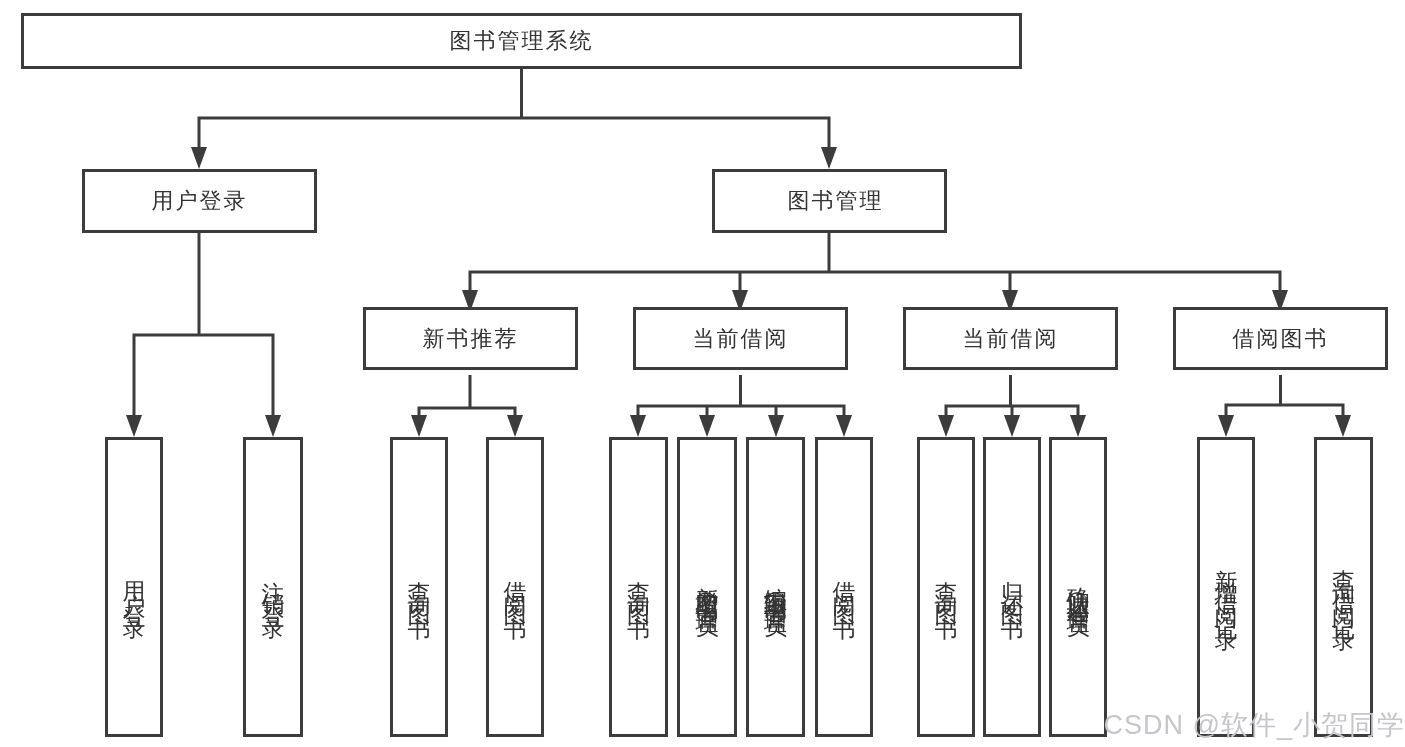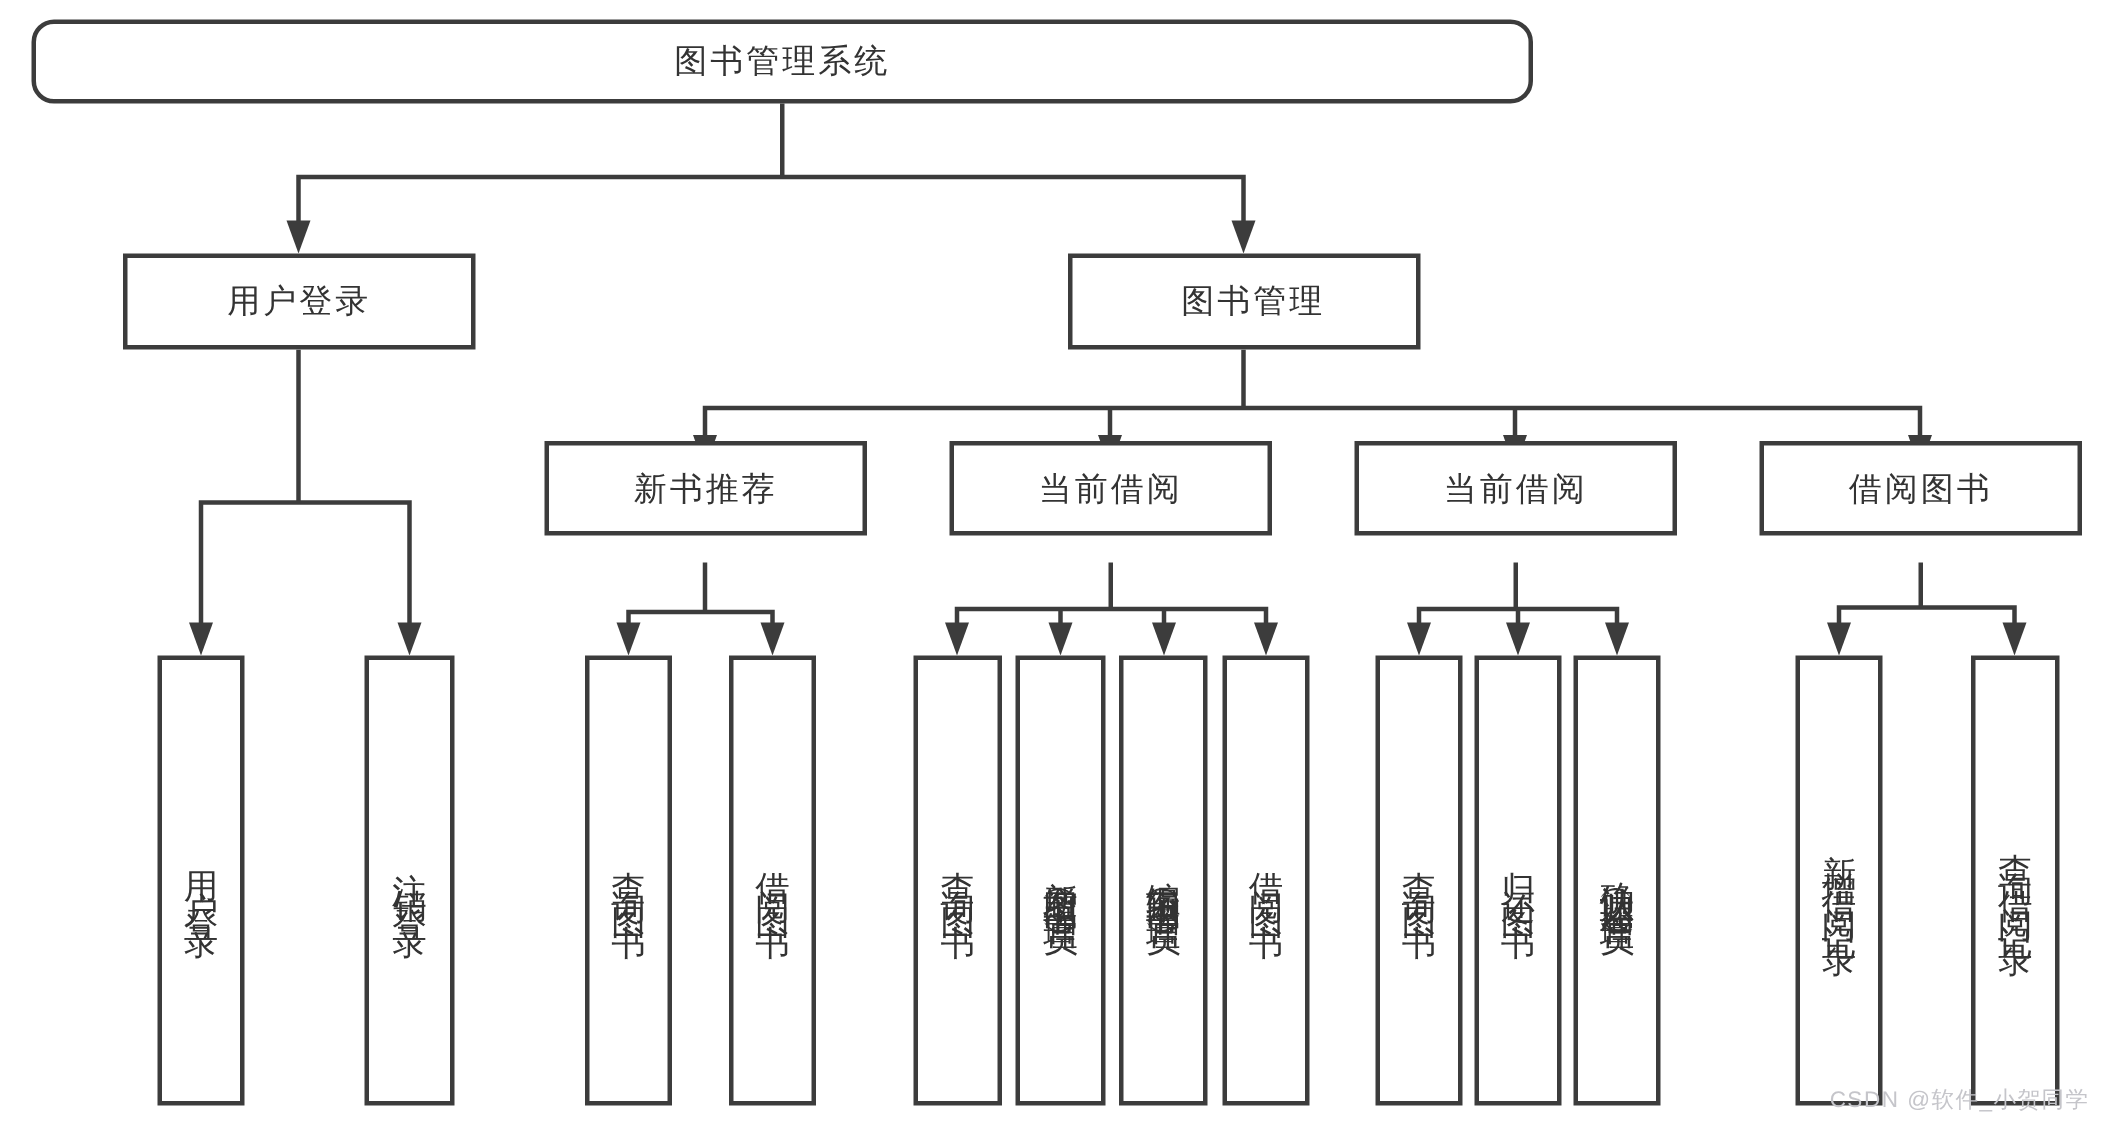--- a/index.html
+++ b/index.html
@@ -26,24 +26,24 @@
     align-items: center;
     justify-content: center;
     text-align: center;
   }
   .h-label {
     font-size: 22px;
     letter-spacing: 2px;
     color: #333333;
     white-space: nowrap;
   }
-  .root-box   { left: 21px;  top: 13px;  width: 1001px; height: 56px; border-radius: 15px; }
+  .root-box   { left: 21px;  top: 13px;  width: 1001px; height: 56px; }
   .l2a        { left: 82px;  top: 169px; width: 235px;  height: 64px; }
   .l2b        { left: 712px; top: 169px; width: 235px;  height: 64px; padding-left: 12px; }
-  .l3         { top: 294px;  height: 63px; width: 215px; }
+  .l3         { top: 307px;  height: 63px; width: 215px; }
   .l3a { left: 363px; }
   .l3b { left: 633px; }
   .l3c { left: 903px; }
   .l3d { left: 1173px; }
   .leaf { top: 437px; height: 300px; }
   .vtext {
     writing-mode: vertical-rl;
     font-size: 23px;
     letter-spacing: 12px;
     color: #333333;
@@ -58,23 +58,23 @@
   .lf6  { left: 677px;  width: 60px; }
   .lf7  { left: 746px;  width: 59px; }
   .lf8  { left: 815px;  width: 58px; }
   .lf9  { left: 917px;  width: 58px; }
   .lf10 { left: 983px;  width: 58px; }
   .lf11 { left: 1049px; width: 58px; }
   .lf12 { left: 1197px; width: 58px; }
   .lf13 { left: 1314px; width: 59px; }
   .watermark {
     position: absolute;
-    right: 12px;
+    right: 0;
     bottom: 4px;
-    font-size: 15px;
+    font-size: 27px;
     color: #c5c5ca;
     letter-spacing: 1px;
     white-space: nowrap;
     z-index: 10;
   }
 </style>
 </head>
 <body>
 
 <div id="stage">

